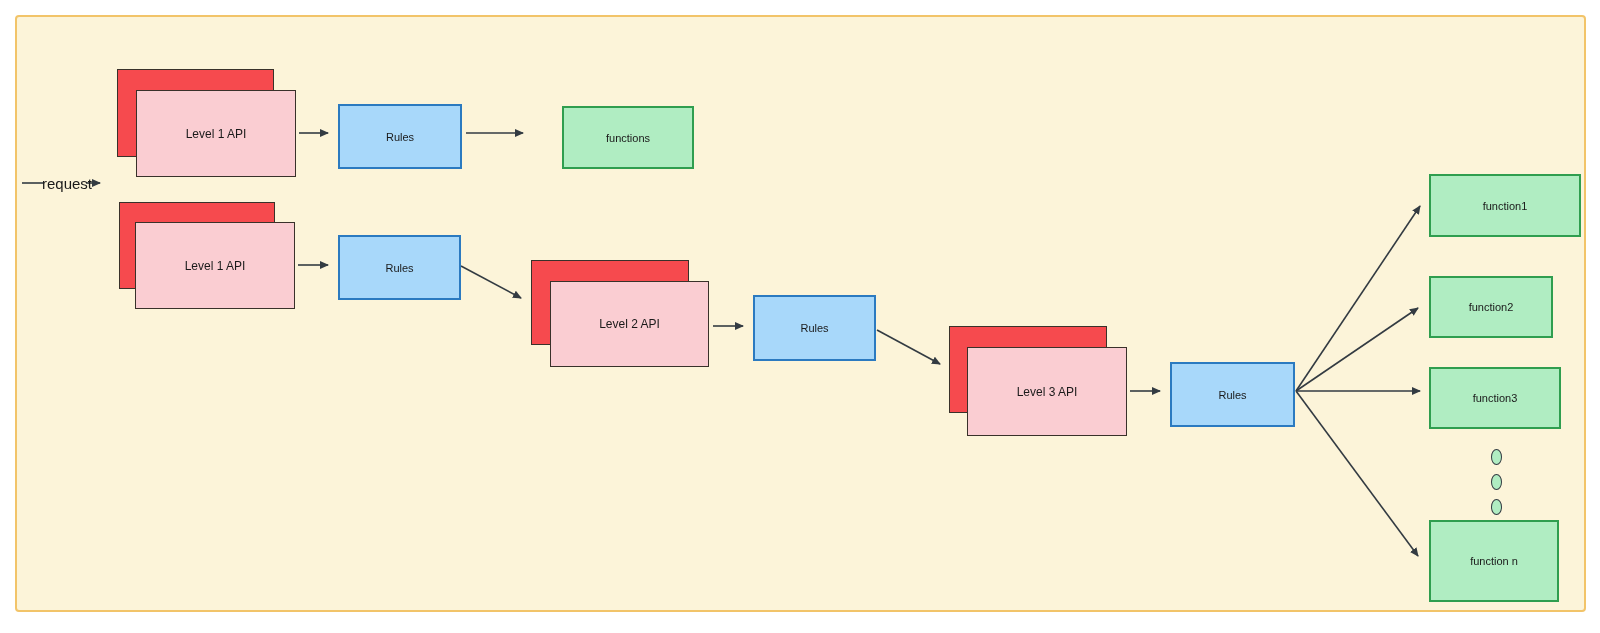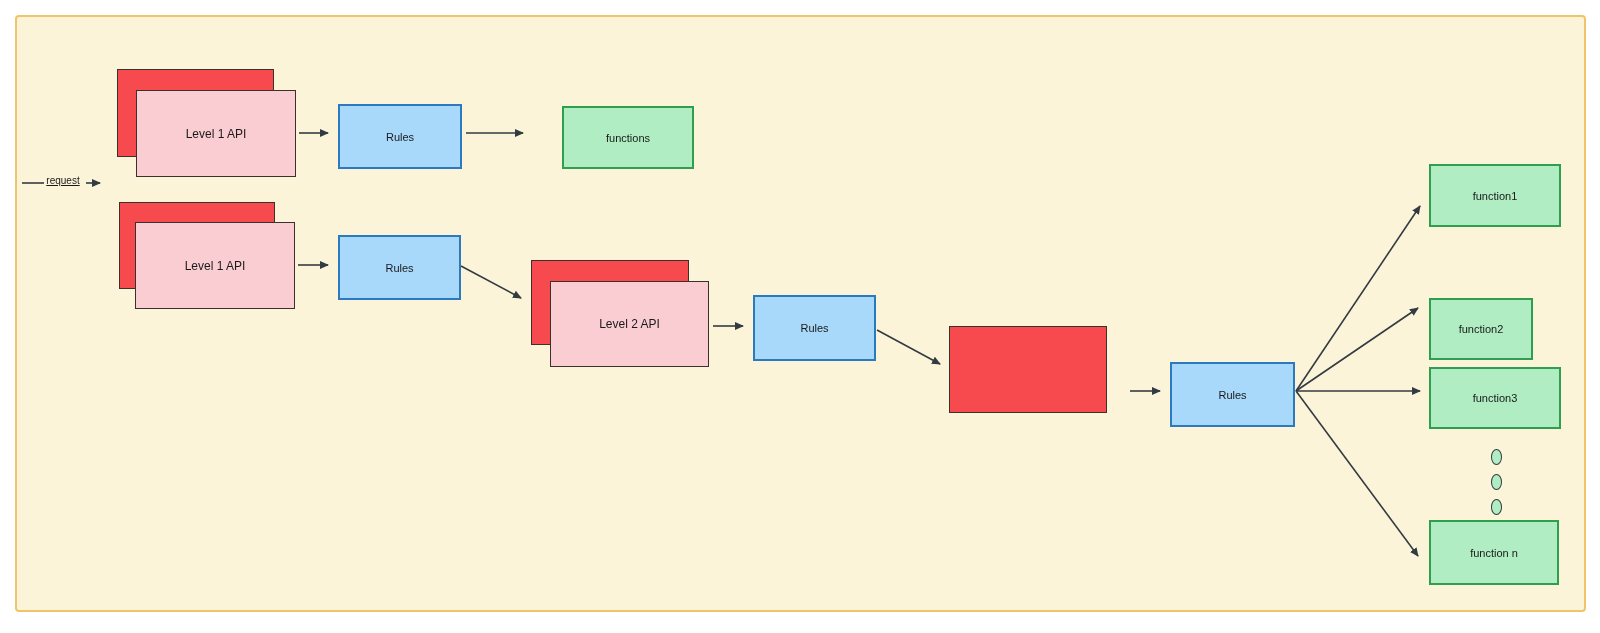--- a/index.html
+++ b/index.html
@@ -40,21 +40,21 @@
     position:absolute;background:var(--api-back);
     border:1.5px solid var(--api-border);
   }
   .stack-front{
     position:absolute;display:flex;align-items:center;justify-content:center;
     background:var(--api-front);border:1.5px solid var(--api-border);
     font-size:12px;
   }
   .request-label{
     position:absolute;left:42px;top:175px;width:42px;
-    font-size:10px;text-align:center;text-decoration:underline;
+    font-size:15px;
   }
   .dots{position:absolute;left:1491px;top:449px;width:12px;height:66px;
     display:flex;flex-direction:column;justify-content:space-between;}
   .dot{
     width:11px;height:16px;border-radius:50%;
     background:var(--function-fill);border:1.5px solid #333b42;
   }
 </style>
 </head>
 <body>
@@ -120,37 +120,40 @@
     <span>Level 2 API</span>
   </div>
 </div>
 
 <div class="node rules" style="left:753px;top:295px;width:123px;height:66px;">
   <span>Rules</span>
 </div>
 
 <div class="stack" style="left:949px;top:326px;width:178px;height:110px;">
   <div class="stack-back" style="left:0;top:0;width:158px;height:87px;"></div>
+  <div class="stack-front" style="left:18px;top:21px;width:160px;height:89px;">
+    <span>Level 3 API</span>
+  </div>
 </div>
 
 <div class="node rules" style="left:1170px;top:362px;width:125px;height:65px;">
   <span>Rules</span>
 </div>
 
-<div class="node func" style="left:1429px;top:164px;width:132px;height:63px;align-items:center;">
+<div class="node func" style="left:1429px;top:174px;width:152px;height:63px;align-items:center;">
   <span>function1</span>
 </div>
-<div class="node func" style="left:1429px;top:276px;width:104px;height:62px;margin-top:22px;">
+<div class="node func" style="left:1429px;top:276px;width:124px;height:62px;">
   <span>function2</span>
 </div>
 <div class="node func" style="left:1429px;top:367px;width:132px;height:62px;">
   <span>function3</span>
 </div>
 
 <div class="dots">
   <span class="dot"></span>
   <span class="dot"></span>
   <span class="dot"></span>
 </div>
 
-<div class="node func" style="left:1429px;top:520px;width:130px;height:65px;">
+<div class="node func" style="left:1429px;top:520px;width:130px;height:82px;">
   <span>function n</span>
 </div>
 
 </body></html>

